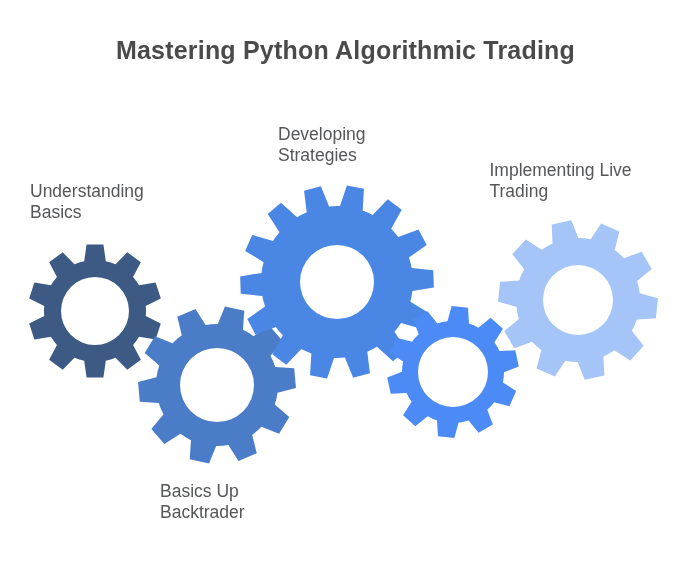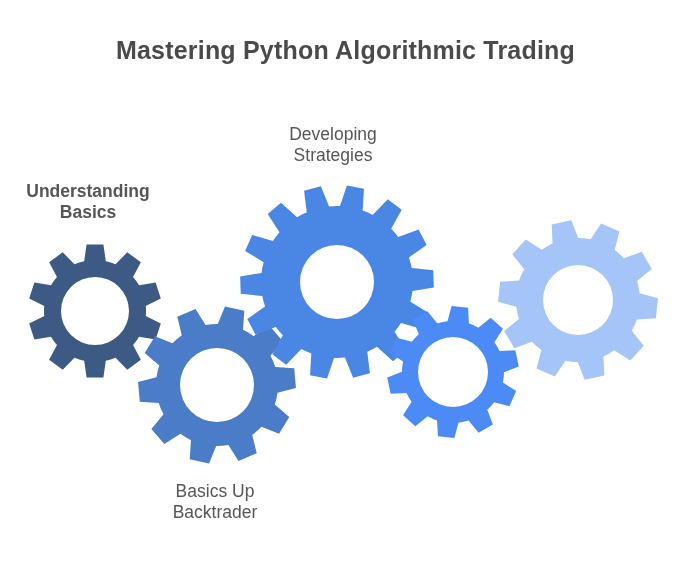--- a/index.html
+++ b/index.html
@@ -30,26 +30,25 @@
   .gears {
     position: absolute;
     left: 0;
     top: 0;
     width: 691px;
     height: 577px;
   }
   .label {
     position: absolute;
     transform: translate(-50%, -50%);
-    text-align: center;
     font-size: 17.5px;
     line-height: 21px;
     color: #555658;
   }
-  .l1 { left: 88px;  top: 202px; width: 150px; font-weight: bold; }
+  .l1 { left: 105px;  top: 202px; width: 150px; }
   .l2 { left: 215px; top: 502px; width: 110px; }
   .l3 { left: 333px; top: 145px; width: 110px; }
   .l4 { left: 456px; top: 478px; width: 125px; }
   .l5 { left: 577px; top: 181px; width: 175px; }
 </style>
 </head>
 <body>
 
 <div class="canvas">
   <h1 class="title">Mastering Python Algorithmic Trading</h1>
@@ -58,13 +57,14 @@
       <path d="M84.19 261.16 L86.60 244.53 L103.40 244.53 L105.81 261.16 A51 51 0 0 1 115.55 264.32 L127.28 252.29 L140.86 262.16 L133.04 277.03 A51 51 0 0 1 139.06 285.32 L155.62 282.47 L160.81 298.45 L145.74 305.88 A51 51 0 0 1 145.74 316.12 L160.81 323.55 L155.62 339.53 L139.06 336.68 A51 51 0 0 1 133.04 344.97 L140.86 359.84 L127.28 369.71 L115.55 357.68 A51 51 0 0 1 105.81 360.84 L103.40 377.47 L86.60 377.47 L84.19 360.84 A51 51 0 0 1 74.45 357.68 L62.72 369.71 L49.14 359.84 L56.96 344.97 A51 51 0 0 1 50.94 336.68 L34.38 339.53 L29.19 323.55 L44.26 316.12 A51 51 0 0 1 44.26 305.88 L29.19 298.45 L34.38 282.47 L50.94 285.32 A51 51 0 0 1 56.96 277.03 L49.14 262.16 L62.72 252.29 L74.45 264.32 A51 51 0 0 1 84.19 261.16 Z M129.00 311 A34 34 0 1 0 61.00 311 A34 34 0 1 0 129.00 311 Z" fill="#3C5A84" fill-rule="evenodd"></path>
       <path d="M217.81 324.01 L224.98 306.40 L244.28 310.86 L243.01 329.82 A61 61 0 0 1 253.51 336.13 L269.66 326.11 L282.65 341.05 L270.48 355.65 A61 61 0 0 1 275.26 366.92 L294.22 368.31 L295.94 388.03 L277.51 392.69 A61 61 0 0 1 274.76 404.62 L289.28 416.88 L279.08 433.85 L261.44 426.79 A61 61 0 0 1 252.20 434.82 L256.74 453.28 L238.51 461.02 L228.39 444.93 A61 61 0 0 1 216.19 445.99 L209.02 463.60 L189.72 459.14 L190.99 440.18 A61 61 0 0 1 180.49 433.87 L164.34 443.89 L151.35 428.95 L163.52 414.35 A61 61 0 0 1 158.74 403.08 L139.78 401.69 L138.06 381.97 L156.49 377.31 A61 61 0 0 1 159.24 365.38 L144.72 353.12 L154.92 336.15 L172.56 343.21 A61 61 0 0 1 181.80 335.18 L177.26 316.72 L195.49 308.98 L205.61 325.07 A61 61 0 0 1 217.81 324.01 Z M254.00 385 A37 37 0 1 0 180.00 385 A37 37 0 1 0 254.00 385 Z" fill="#4A7CC8" fill-rule="evenodd"></path>
       <path d="M339.99 206.06 L346.90 185.51 L363.97 188.82 L362.67 210.47 A76 76 0 0 1 372.65 214.88 L387.79 199.36 L401.73 209.75 L391.17 228.69 A76 76 0 0 1 398.24 236.99 L418.61 229.58 L426.66 244.99 L408.93 257.47 A76 76 0 0 1 411.70 268.02 L433.28 270.18 L433.84 287.56 L412.45 291.11 A76 76 0 0 1 410.37 301.82 L428.87 313.12 L421.84 329.03 L401.03 322.95 A76 76 0 0 1 394.51 331.69 L406.27 349.90 L393.03 361.18 L376.92 346.67 A76 76 0 0 1 367.25 351.72 L369.95 373.23 L353.13 377.65 L344.91 357.59 A76 76 0 0 1 334.01 357.94 L327.10 378.49 L310.03 375.18 L311.33 353.53 A76 76 0 0 1 301.35 349.12 L286.21 364.64 L272.27 354.25 L282.83 335.31 A76 76 0 0 1 275.76 327.01 L255.39 334.42 L247.34 319.01 L265.07 306.53 A76 76 0 0 1 262.30 295.98 L240.72 293.82 L240.16 276.44 L261.55 272.89 A76 76 0 0 1 263.63 262.18 L245.13 250.88 L252.16 234.97 L272.97 241.05 A76 76 0 0 1 279.49 232.31 L267.73 214.10 L280.97 202.82 L297.08 217.33 A76 76 0 0 1 306.75 212.28 L304.05 190.77 L320.87 186.35 L329.09 206.41 A76 76 0 0 1 339.99 206.06 Z M374.00 282 A37 37 0 1 0 300.00 282 A37 37 0 1 0 374.00 282 Z" fill="#4A86E4" fill-rule="evenodd"></path>
       <path d="M447.46 321.30 L451.62 306.01 L468.07 307.74 L468.96 323.56 A51 51 0 0 1 478.31 327.73 L490.67 317.80 L502.96 328.87 L494.39 342.20 A51 51 0 0 1 499.50 351.06 L515.33 350.29 L518.77 366.48 L504.00 372.21 A51 51 0 0 1 502.93 382.39 L516.18 391.08 L509.45 406.19 L494.13 402.15 A51 51 0 0 1 487.28 409.76 L492.90 424.57 L478.58 432.84 L468.56 420.57 A51 51 0 0 1 458.54 422.70 L454.38 437.99 L437.93 436.26 L437.04 420.44 A51 51 0 0 1 427.69 416.27 L415.33 426.20 L403.04 415.13 L411.61 401.80 A51 51 0 0 1 406.50 392.94 L390.67 393.71 L387.23 377.52 L402.00 371.79 A51 51 0 0 1 403.07 361.61 L389.82 352.92 L396.55 337.81 L411.87 341.85 A51 51 0 0 1 418.72 334.24 L413.10 319.43 L427.42 311.16 L437.44 323.43 A51 51 0 0 1 447.46 321.30 Z M488.00 372 A35 35 0 1 0 418.00 372 A35 35 0 1 0 488.00 372 Z" fill="#4C8BF5" fill-rule="evenodd"></path>
       <path d="M552.55 243.47 L551.69 224.45 L571.31 220.28 L578.26 238.00 A62 62 0 0 1 590.64 239.30 L601.12 223.41 L619.44 231.57 L614.65 249.99 A62 62 0 0 1 623.90 258.32 L641.72 251.63 L651.75 269.00 L637.05 281.09 A62 62 0 0 1 639.63 293.26 L657.98 298.32 L655.89 318.27 L636.88 319.41 A62 62 0 0 1 631.82 330.77 L643.69 345.66 L630.27 360.56 L614.23 350.31 A62 62 0 0 1 603.45 356.53 L604.31 375.55 L584.69 379.72 L577.74 362.00 A62 62 0 0 1 565.36 360.70 L554.88 376.59 L536.56 368.43 L541.35 350.01 A62 62 0 0 1 532.10 341.68 L514.28 348.37 L504.25 331.00 L518.95 318.91 A62 62 0 0 1 516.37 306.74 L498.02 301.68 L500.11 281.73 L519.12 280.59 A62 62 0 0 1 524.18 269.23 L512.31 254.34 L525.73 239.44 L541.77 249.69 A62 62 0 0 1 552.55 243.47 Z M613.00 300 A35 35 0 1 0 543.00 300 A35 35 0 1 0 613.00 300 Z" fill="#A5C4F7" fill-rule="evenodd"></path>
     </svg>
 
   <div class="label l1">Understanding Basics</div>
   <div class="label l2">Basics Up Backtrader</div>
   <div class="label l3">Developing Strategies</div>
+  <div class="label l5">Implementing Live Trading</div>
 </div>
 
 </body></html>

